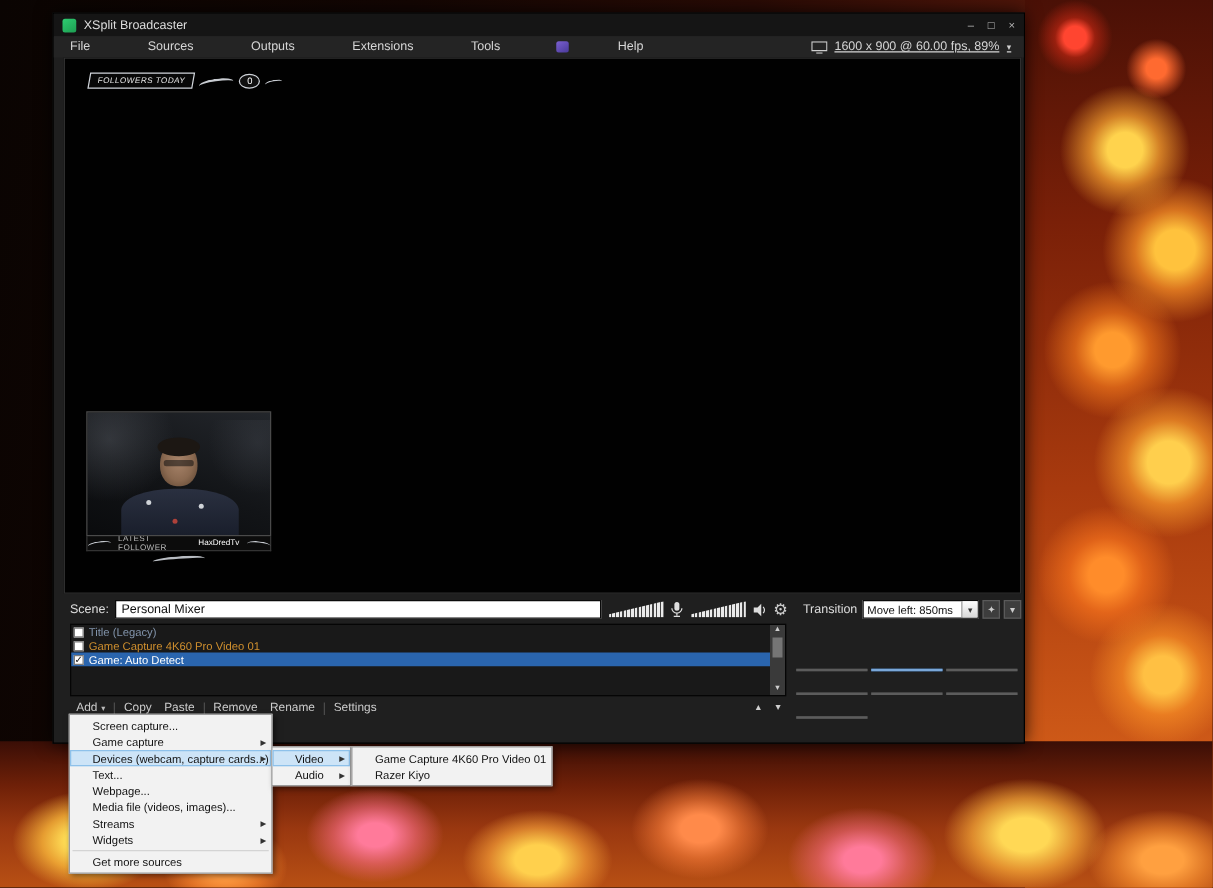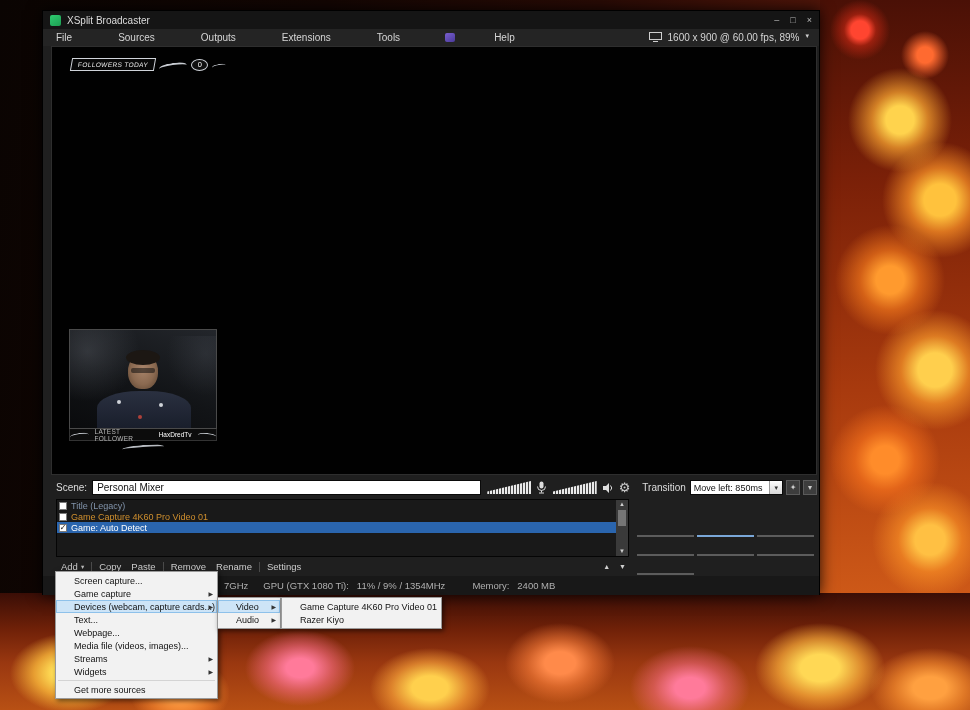--- a/index.html
+++ b/index.html
@@ -43,21 +43,21 @@
     background:linear-gradient(145deg, var(--logo-green,#2ecc71), #1d9e52); }
   .title-text { color:#dcdcdc; font-size:10px; }
   .win-controls { margin-left:auto; display:flex; gap:11px; color:#b8b8b8; font-size:9px; }
   .wc { cursor:default; line-height:18px; }
 
   .menubar { position:absolute; left:0; top:18px; right:0; height:17px; background:#242424;
     display:flex; align-items:center; padding:0 6px; color:#d5d5d5; font-size:10px;gap:32px; }
   .menu-item { padding:0 7px; line-height:17px; }
   .help-badge { width:10px; height:9px; border-radius:2px; margin-left:6px;
     background:linear-gradient(145deg,#7a5fd0,#4a3a9a); }
-  .menubar-right { margin-left:auto; display:flex; gap:6px; padding-right:4px; }
+  .menubar-right { margin-left:auto; display:flex; align-items:center; gap:6px; padding-right:4px;text-decoration:underline; }
   .menubar-right .caret { font-size:7px; color:#cfcfcf; }
 
   .preview { position:absolute; left:8px; top:35px; width:766px; height:429px;
     background:#010101; border:1px solid #2e2e2e; overflow:hidden; }
 
   .followers { position:absolute; left:19px; top:11px; display:flex; align-items:center; gap:4px; }
   .f-box { border:1px solid #d0d4da; background:rgba(15,15,15,.55); color:#e8e8e8;
     font-size:6.5px; letter-spacing:.4px; padding:2px 6px; transform:skewX(-10deg); }
   .swoosh { width:28px; height:8px; border-top:2px solid #c8ccd2; border-radius:50%;
     transform:rotate(-8deg); margin-top:5px; }
@@ -303,27 +303,20 @@
     <span class="tb-item">Remove</span>
     <span class="tb-item">Rename</span>
     <span class="tb-sep"></span>
     <span class="tb-item">Settings</span>
     <span class="tb-arrows">
       <span>▲</span>
       <span>▼</span>
     </span>
   </div>
 
-  <div class="statusbar">
-    <span class="s-cpu">7GHz</span>
-    <span class="s-gpul">GPU (GTX 1080 Ti):</span>
-    <span class="s-gpuv">11% / 9% / 1354MHz</span>
-    <span class="s-meml">Memory:</span>
-    <span class="s-memv">2400 MB</span>
-  </div>
 </div>
 
 <div class="menu-popup main-menu">
   <div class="menu-row">
     <span>Screen capture...</span>
   </div>
   <div class="menu-row">
     <span>Game capture</span>
     <span class="arrow">▶</span>
   </div>

